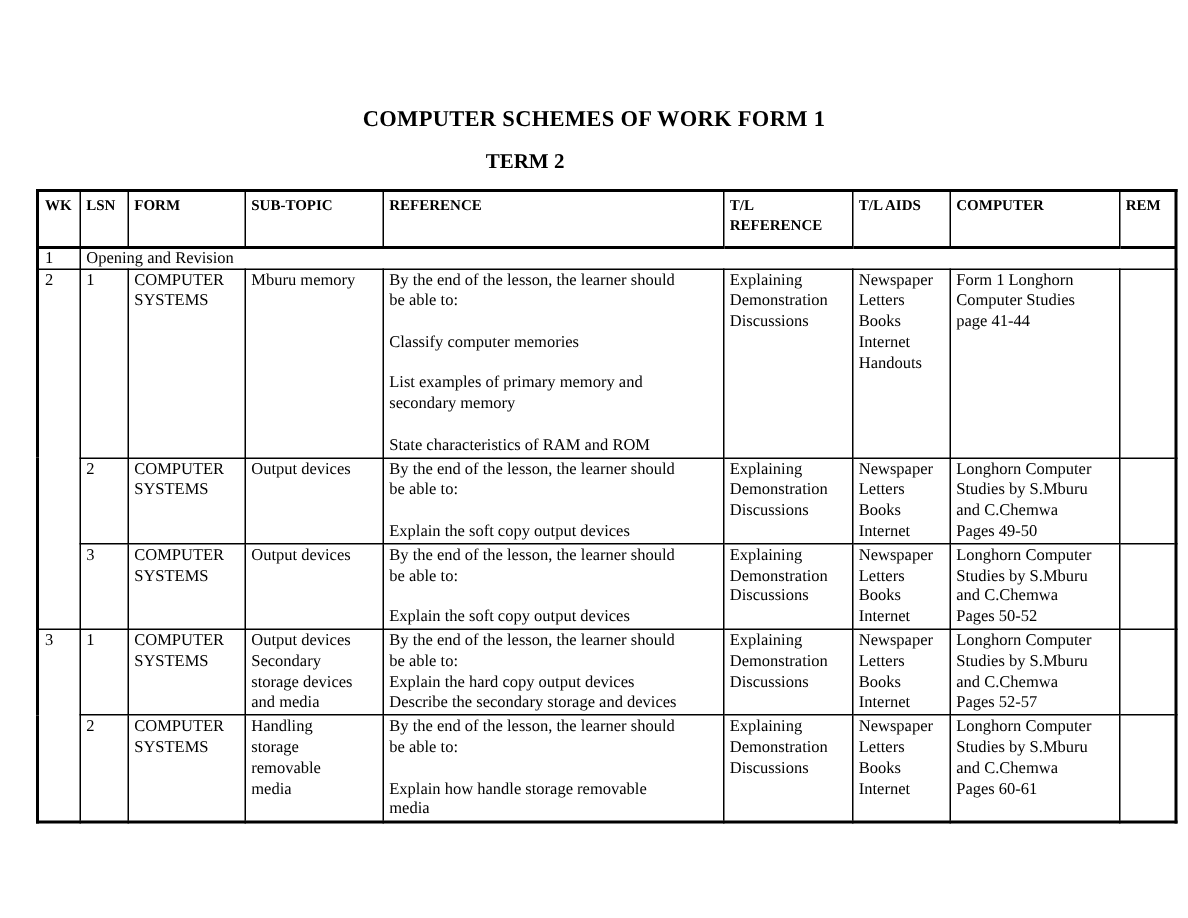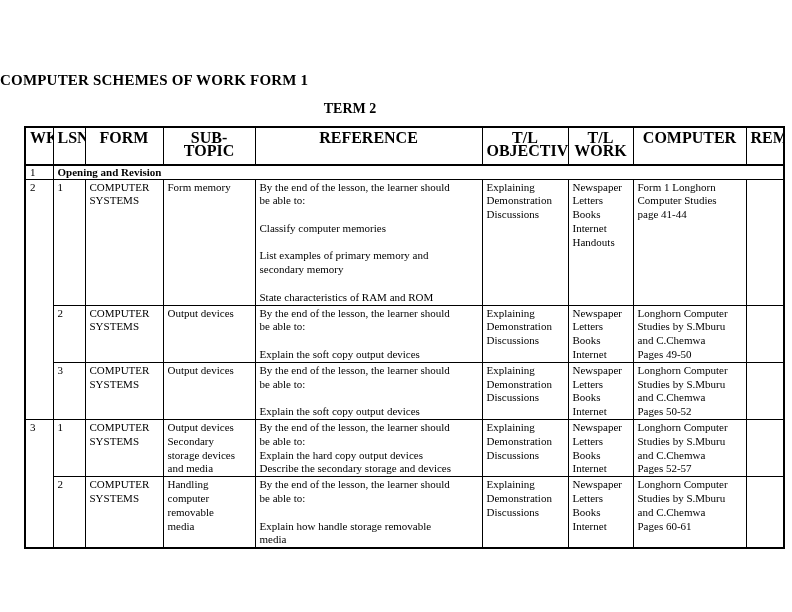--- a/index.html
+++ b/index.html
@@ -13,20 +13,21 @@
     height: 612px;
     font-family: "Liberation Serif", "DejaVu Serif", serif;
     color: #000;
     overflow: hidden;
   }
   .doc-title {
     position: absolute;
     top: 72px;
     left: 0;
     width: 792px;
+    text-align: center;
     font-weight: bold;
     font-size: 15px;
     letter-spacing: 0.2px;
   }
   .doc-subtitle {
     position: absolute;
     top: 101px;
     left: 0;
     width: 700px;
     text-align: center;
@@ -48,33 +49,32 @@
     padding: 1px 4px 0 4px;
     font-size: 11px;
     line-height: 13.8px;
     white-space: pre-line;
     overflow: hidden;
     text-align: left;
     font-weight: normal;
   }
   table.schemes thead th {
     font-weight: bold;
-    text-align: center;
     border-bottom: 2px solid #000;
     height: 33px;
-    font-size: 16px;
+    font-size: 10px;
     line-height: 13px;
     padding-top: 3px;
   }
   tr.section-row { height: 14px; }
   tr.section-row td {
     line-height: 12.5px;
     padding-top: 0;
   }
-  tr.section-row td.section-label { font-weight: bold; }
+  tr.section-row td.section-label { font-weight: normal; }
 </style>
 </head>
 <body>
 
 <div class="doc-title">COMPUTER SCHEMES OF WORK FORM 1</div>
 <div class="doc-subtitle">TERM 2</div>
 
 <table class="schemes">
   <colgroup>
     <col style="width:28px">
@@ -88,37 +88,37 @@
       <col style="width:38px">
   </colgroup>
   <thead>
     <tr>
         <th>WK</th>
         <th>LSN</th>
         <th>FORM</th>
         <th>SUB-TOPIC</th>
         <th>REFERENCE</th>
         <th>T/L
-OBJECTIVES</th>
-        <th>T/L WORK</th>
+REFERENCE</th>
+        <th>T/L AIDS</th>
         <th>COMPUTER</th>
         <th>REM</th>
       </tr>
   </thead>
   <tbody>
       <tr class="section-row">
         <td>1</td>
         <td class="section-label" colspan="8">Opening and Revision</td>
       </tr>
       <tr style="height: 123px;">
         <td rowspan="3">2</td>
         <td>1</td>
         <td>COMPUTER
 SYSTEMS</td>
-        <td>Form memory</td>
+        <td>Mburu memory</td>
         <td>By the end of the lesson, the learner should
 be able to:
 
 Classify computer memories
 
 List examples of primary memory and
 secondary memory
 
 State characteristics of RAM and ROM</td>
         <td>Explaining
@@ -202,21 +202,21 @@
 Studies by S.Mburu
 and C.Chemwa
 Pages 52-57</td>
         <td></td>
       </tr>
       <tr style="height: 68px;">
         <td>2</td>
         <td>COMPUTER
 SYSTEMS</td>
         <td>Handling
-computer
+storage
 removable
 media</td>
         <td>By the end of the lesson, the learner should
 be able to:
 
 Explain how handle storage removable
 media</td>
         <td>Explaining
 Demonstration
 Discussions</td>

